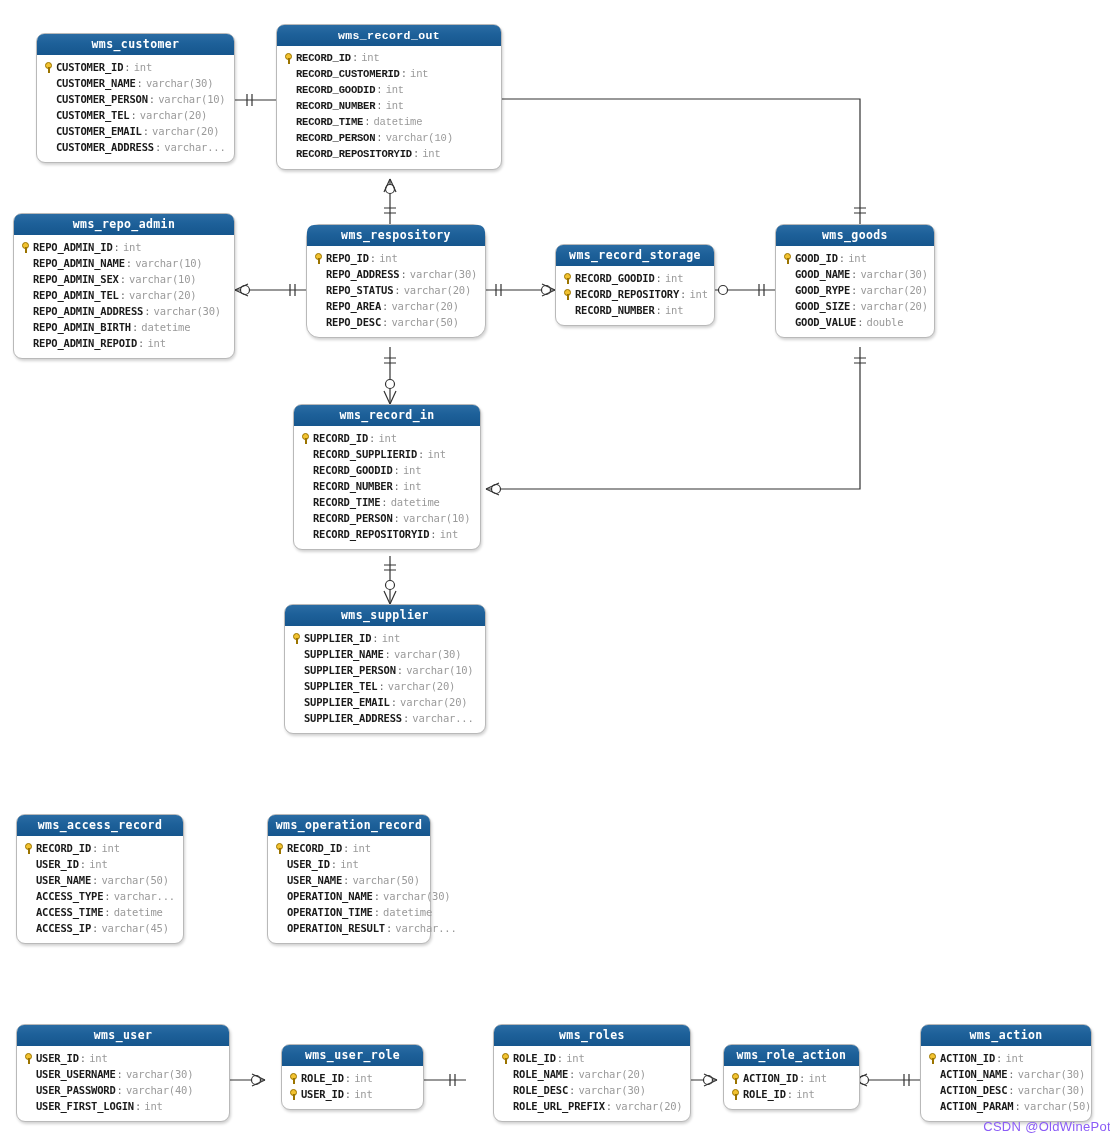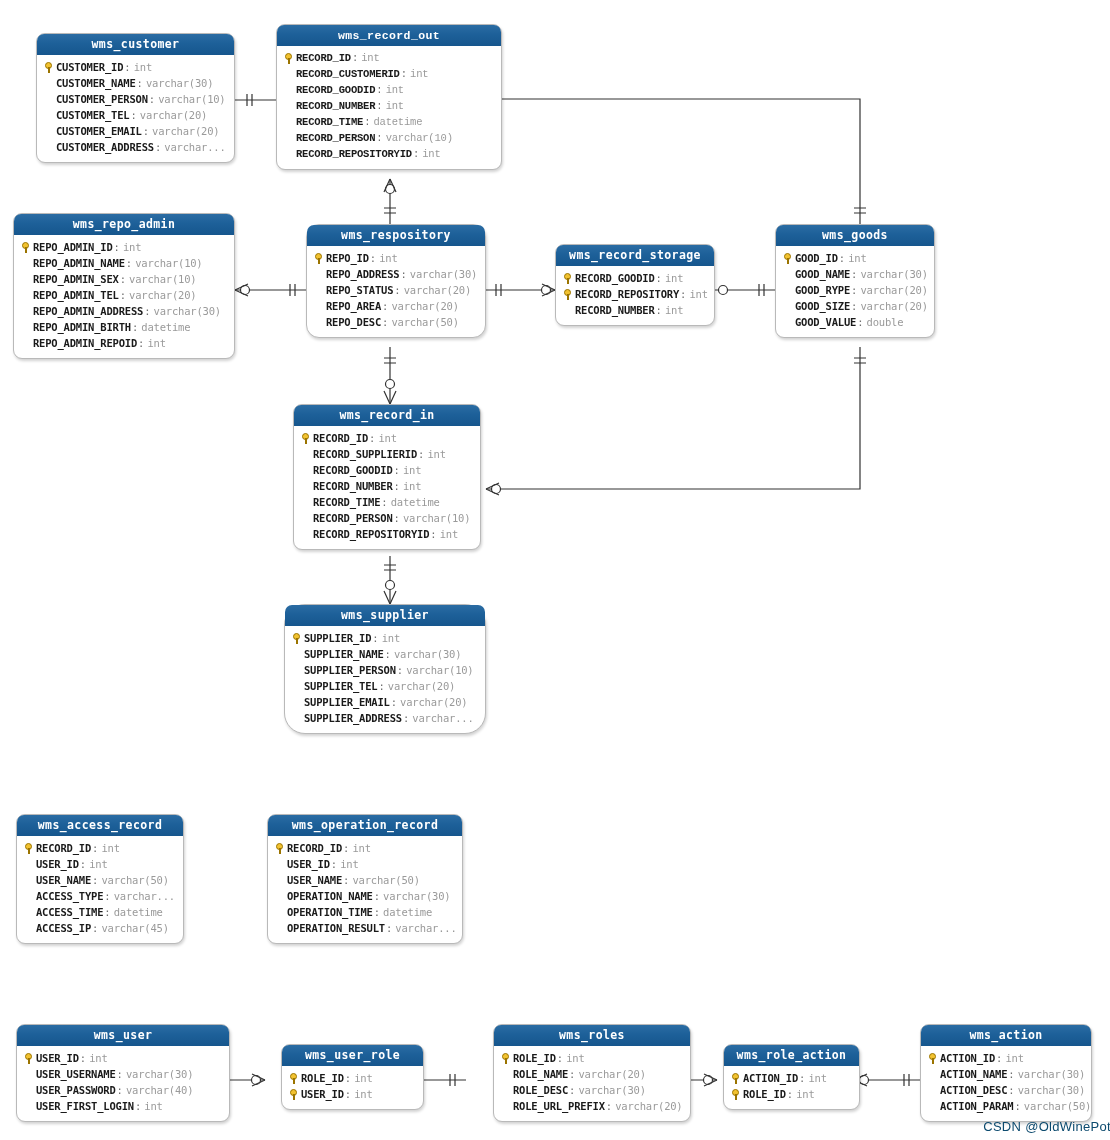--- a/index.html
+++ b/index.html
@@ -48,21 +48,21 @@
   .kicon::after{
     content:"";position:absolute;left:3.6px;top:5px;width:2.4px;height:6px;
     background:#f2c230;border:1.2px solid #9b7400;border-top:none;box-sizing:border-box;
   }
   .cname{color:#1a1a1a;font-weight:bold;letter-spacing:-.2px;}
   .csep{color:#707070;padding:0 3px 0 1px;}
   .ctype{color:#9a9a9a;letter-spacing:-.2px;}
 
   .watermark{
     position:absolute;right:8px;bottom:6px;
-    color:#0c4a6e;font-size:13px;
+    color:#8b5cf6;font-size:13px;
     font-family:"Liberation Sans",sans-serif;
     letter-spacing:.3px;
     z-index:9;
   }
 </style>
 </head>
 <body>
 
 <div id="canvas">
   <svg id="links" viewBox="0 0 1110 1140" xmlns="http://www.w3.org/2000/svg">
@@ -446,21 +446,21 @@
             <span class="ctype">varchar(10)</span>
           </div>
           <div class="row">
             <span class="nokey"></span>
             <span class="cname">RECORD_REPOSITORYID</span>
             <span class="csep">:</span>
             <span class="ctype">int</span>
           </div>
         </div>
       </div>
-      <div class="entity" style="left: 284px; top: 604px; width: 202px; border-radius: 21px;">
+      <div class="entity" style="left: 284px; top: 604px; width: 202px;">
         <div class="title">wms_supplier</div>
         <div class="cols">
           <div class="row">
             <span class="keycell">
               <i class="kicon"></i>
             </span>
             <span class="cname">SUPPLIER_ID</span>
             <span class="csep">:</span>
             <span class="ctype">int</span>
           </div>
@@ -532,21 +532,21 @@
             <span class="ctype">datetime</span>
           </div>
           <div class="row">
             <span class="nokey"></span>
             <span class="cname">ACCESS_IP</span>
             <span class="csep">:</span>
             <span class="ctype">varchar(45)</span>
           </div>
         </div>
       </div>
-      <div class="entity" style="left: 267px; top: 814px; width: 196px;">
+      <div class="entity" style="left: 267px; top: 814px; width: 164px;">
         <div class="title">wms_operation_record</div>
         <div class="cols">
           <div class="row">
             <span class="keycell">
               <i class="kicon"></i>
             </span>
             <span class="cname">RECORD_ID</span>
             <span class="csep">:</span>
             <span class="ctype">int</span>
           </div>

